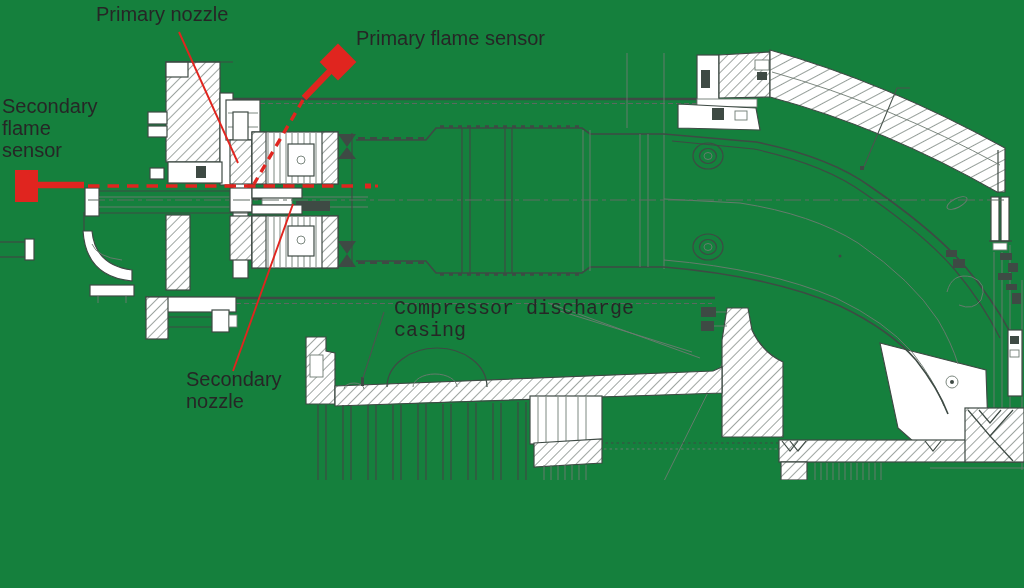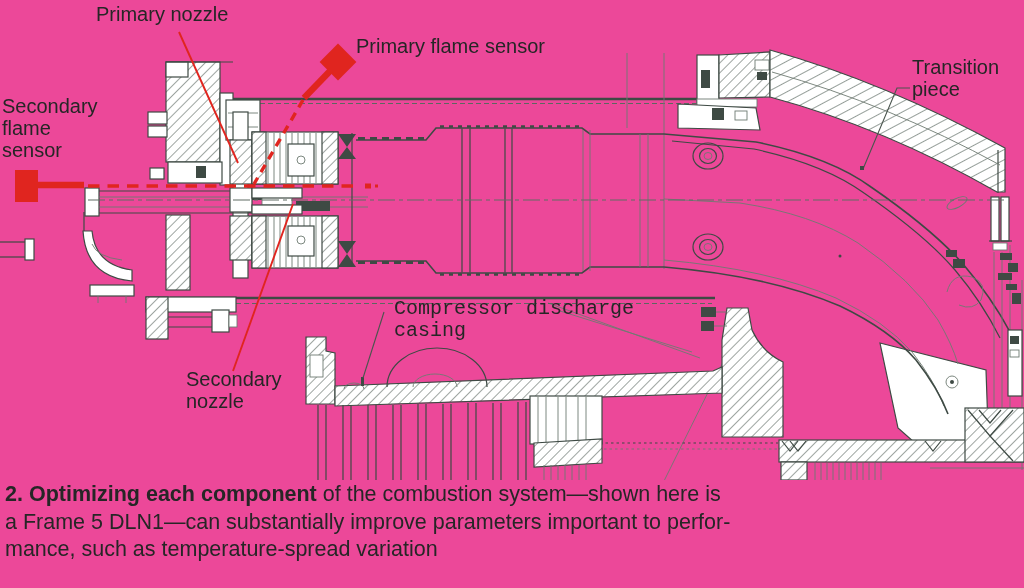--- a/index.html
+++ b/index.html
@@ -1,16 +1,16 @@
 <!DOCTYPE html>
 <html style="--red: #e0251f; --line: #3e4a44; --txt: #262626;"><head>
 <meta charset="utf-8">
 <style>
   html,body{margin:0;padding:0;background:#fff;}
-  #stage{position:relative;width:1024px;height:588px;background:#ec4899;overflow:hidden;
+  #stage{position:relative;width:1024px;height:588px;background:#15803d;overflow:hidden;
          font-family:"Liberation Sans", sans-serif;}
   #drawing{position:absolute;left:0;top:0;}
   .lbl{position:absolute;color:var(--txt);font-size:20px;line-height:21.5px;
        white-space:pre-line;letter-spacing:0;}
   .lbl.ml{line-height:22px;}
   #caption{position:absolute;left:5px;top:481px;width:1014px;color:var(--txt);
            font-size:21.5px;line-height:27.5px;}
   #caption b{font-weight:bold;}
   
   .ln{stroke:var(--line);fill:none;stroke-width:1.2px;}
@@ -341,30 +341,23 @@
       <rect class="rfill" x="325" y="49" width="26" height="26" transform="rotate(45 338 62)"></rect>
       <line class="rthick" x1="331" y1="70" x2="304" y2="98"></line>
       <line class="rdash2" x1="303" y1="100" x2="254" y2="184"></line>
     </g>
     <line class="rlead" x1="179" y1="32" x2="238" y2="163"></line>
     <line class="rlead" x1="233" y1="371" x2="293" y2="204"></line>
   </g>
 </svg>
 
 <div class="lbl" style="left:96px;top:4px;">Primary nozzle</div>
-<div class="lbl" style="left:356px;top:36px;">Primary flame sensor</div>
+<div class="lbl" style="left:356px;top:28px;">Primary flame sensor</div>
 <div class="lbl ml" style="left:2px;top:95px;">Secondary
 flame
 sensor</div>
 <div class="lbl ml" style="left:186px;top:368px;">Secondary
 nozzle</div>
 <div class="lbl ml" style="left:394px;top:298px;font-family:Liberation Mono, monospace;">Compressor discharge
 casing</div>
-<div class="lbl ml" style="left:912px;top:56px;">Transition
-piece</div>
-
-<div id="caption">
-  <div><b>2. Optimizing each component</b><span> of the combustion system—shown here is</span></div>
-  <div>a Frame 5 DLN1—can substantially improve parameters important to perfor-</div>
-  <div>mance, such as temperature-spread variation</div>
+
+
 </div>
 
-</div>
-
 </body></html>

